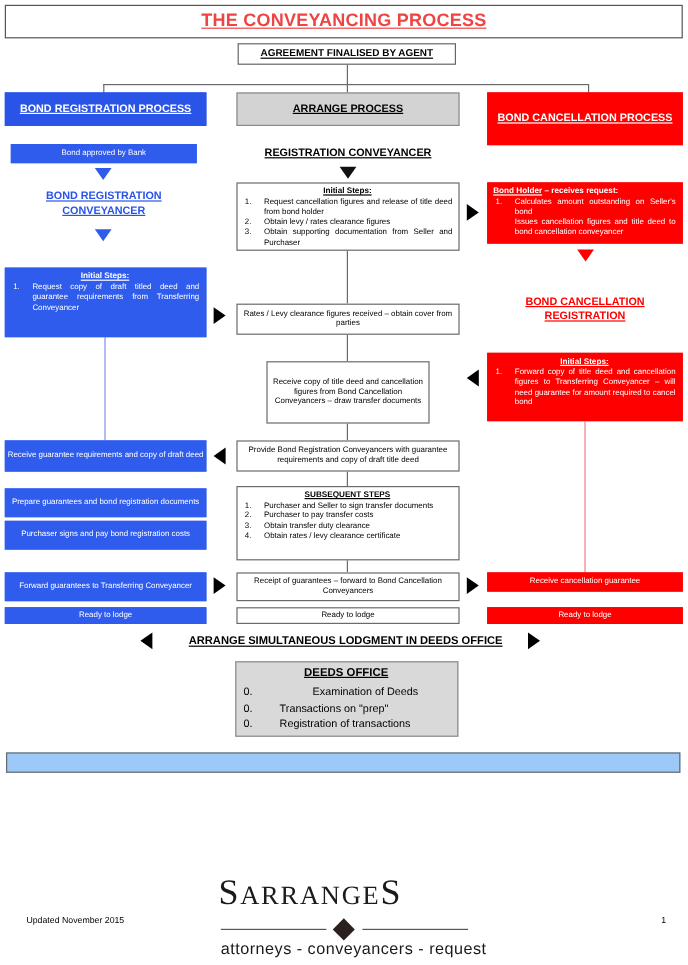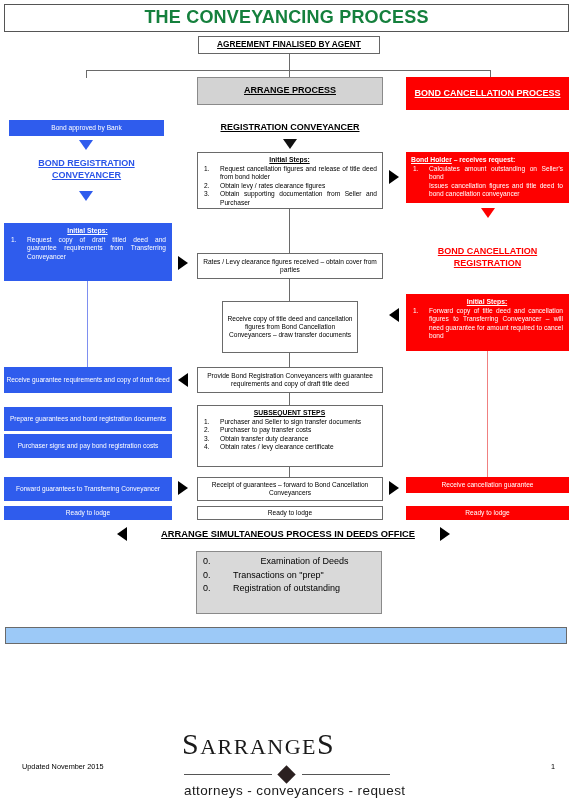--- a/index.html
+++ b/index.html
@@ -24,23 +24,24 @@
     text-align: center;
     line-height: 1.18;
   }
 
   
   .title-box {
     border: 1px solid #555;
     background: #fff;
   }
   .title-box .t {
-    font-size: 18px;
+    font-size: 15px;
     font-weight: bold;
-    color: #15803d;
+    color: #ef4444;
+    text-decoration: underline;
     letter-spacing: .2px;
   }
 
   .agreement-box {
     border: 1px solid #666;
     background: #fff;
   }
   .agreement-box .t {
     font-size: 8.3px;
     font-weight: bold;
@@ -214,26 +215,29 @@
   <div class="node agreement-box" data-name="agreement-box" style="left:198px; top:36px; width:182px; height:18px;">
     <span class="t" data-name="agreement-label">AGREEMENT FINALISED BY AGENT</span>
   </div>
 
   <div class="vline" data-name="connector-agreement-stem" style="left:289px; top:54px; width:1px; height:16px;"></div>
   <div class="hline" data-name="connector-distribution-bus" style="left:86px; top:70px; width:404px; height:1px;"></div>
   <div class="vline" data-name="connector-bus-left" style="left:86px; top:70px; height:8px;"></div>
   <div class="vline" data-name="connector-bus-mid" style="left:289px; top:70px; height:8px;"></div>
   <div class="vline" data-name="connector-bus-right" style="left:490px; top:70px; height:8px;"></div>
 
+  <div class="node hdr hdr-blue" data-name="column-header-bond-registration" style="left:4px; top:77px; width:168px; height:28px;">
+    <span class="t" data-name="column-header-bond-registration-label">BOND REGISTRATION PROCESS</span>
+  </div>
 
   <div class="node hdr hdr-grey" data-name="column-header-transfer" style="left:197px; top:77px; width:186px; height:28px;">
     <span class="t" data-name="column-header-transfer-label">ARRANGE PROCESS</span>
   </div>
 
-  <div class="node hdr hdr-red" data-name="column-header-bond-cancellation" style="left:406px; top:77px; width:163px; height:33px;">
+  <div class="node hdr hdr-red" data-name="column-header-bond-cancellation" style="left:406px; top:77px; width:163px; height:44px;">
     <span class="t" data-name="column-header-bond-cancellation-label">BOND CANCELLATION PROCESS</span>
   </div>
 
   <div class="node blue" data-name="bond-approved-by-bank-box" style="left:9px; top:120px; width:155px; height:16px;">
     <span class="t" data-name="bond-approved-by-bank-label">Bond approved by Bank</span>
   </div>
 
   <div class="tri tri-down-blue" data-name="arrow-down-blue-1" style="left:79px; top:140px;"></div>
 
   <div class="node label label-blue" data-name="bond-registration-conveyancer-label-box" style="left:9px; top:157px; width:155px; height:26px;">
@@ -366,29 +370,30 @@
   <div class="tri tri-left-black" data-name="arrow-left-cancellation-to-transfer" style="left:389px; top:308px;"></div>
 
   <div class="tri tri-left-black" data-name="arrow-left-transfer-to-bondreg" style="left:178px; top:373px;"></div>
 
   <div class="tri tri-right-black" data-name="arrow-right-forward-guarantees" style="left:178px; top:481px;"></div>
 
   <div class="tri tri-right-black" data-name="arrow-right-receipt-to-cancellation" style="left:389px; top:481px;"></div>
 
   <div class="tri tri-left-black" data-name="arrow-left-lodgment" style="left:117px; top:527px;"></div>
   <div class="node label label-black" data-name="lodgment-banner" style="left:140px; top:525px; width:296px; height:19px;">
-    <span class="t" data-name="lodgment-banner-label" style="font-size:9.3px;">ARRANGE SIMULTANEOUS PROCESS IN DEEDS OFFICE</span>
+    <span class="t" data-name="lodgment-banner-label" style="font-size:9.3px;">ARRANGE SIMULTANEOUS LODGMENT IN DEEDS OFFICE</span>
   </div>
   <div class="tri tri-right-black" data-name="arrow-right-lodgment" style="left:440px; top:527px;"></div>
 
   <div class="node hdr-grey listbox" data-name="deeds-office-box" style="left:196px; top:551px; width:186px; height:63px; background:#d9d9d9; border:1px solid #8a8a8a;">
+    <div class="hd bigger" data-name="deeds-office-heading" style="font-size:9.5px; margin-bottom:4px; text-align:center;">DEEDS OFFICE</div>
     <ol class="bigger-list" data-name="deeds-office-steps-list" style="list-style:none; counter-reset: li2;">
       <li data-name="list-item" style="counter-increment:li2; position:relative; padding-left:32px; font-size:9px; line-height:1.5; text-align:center;">Examination of Deeds</li>
       <li data-name="list-item" style="counter-increment:li2; position:relative; padding-left:32px; font-size:9px; line-height:1.5; text-align:left;">Transactions on "prep"</li>
-      <li data-name="list-item" style="counter-increment:li2; position:relative; padding-left:32px; font-size:9px; line-height:1.5; text-align:left;">Registration of outstanding</li>
+      <li data-name="list-item" style="counter-increment:li2; position:relative; padding-left:32px; font-size:9px; line-height:1.5; text-align:left;">Registration of transactions</li>
     </ol>
   </div>
   <style>
     [data-name="deeds-office-steps-list"] li::before{
       content: counter(li2) ".";
       position:absolute; left:16px; top:0;
     }
   </style>
 
   <div class="bluebar" data-name="blue-highlight-bar" style="left:5px; top:627px; width:562px; height:17px;"></div>

